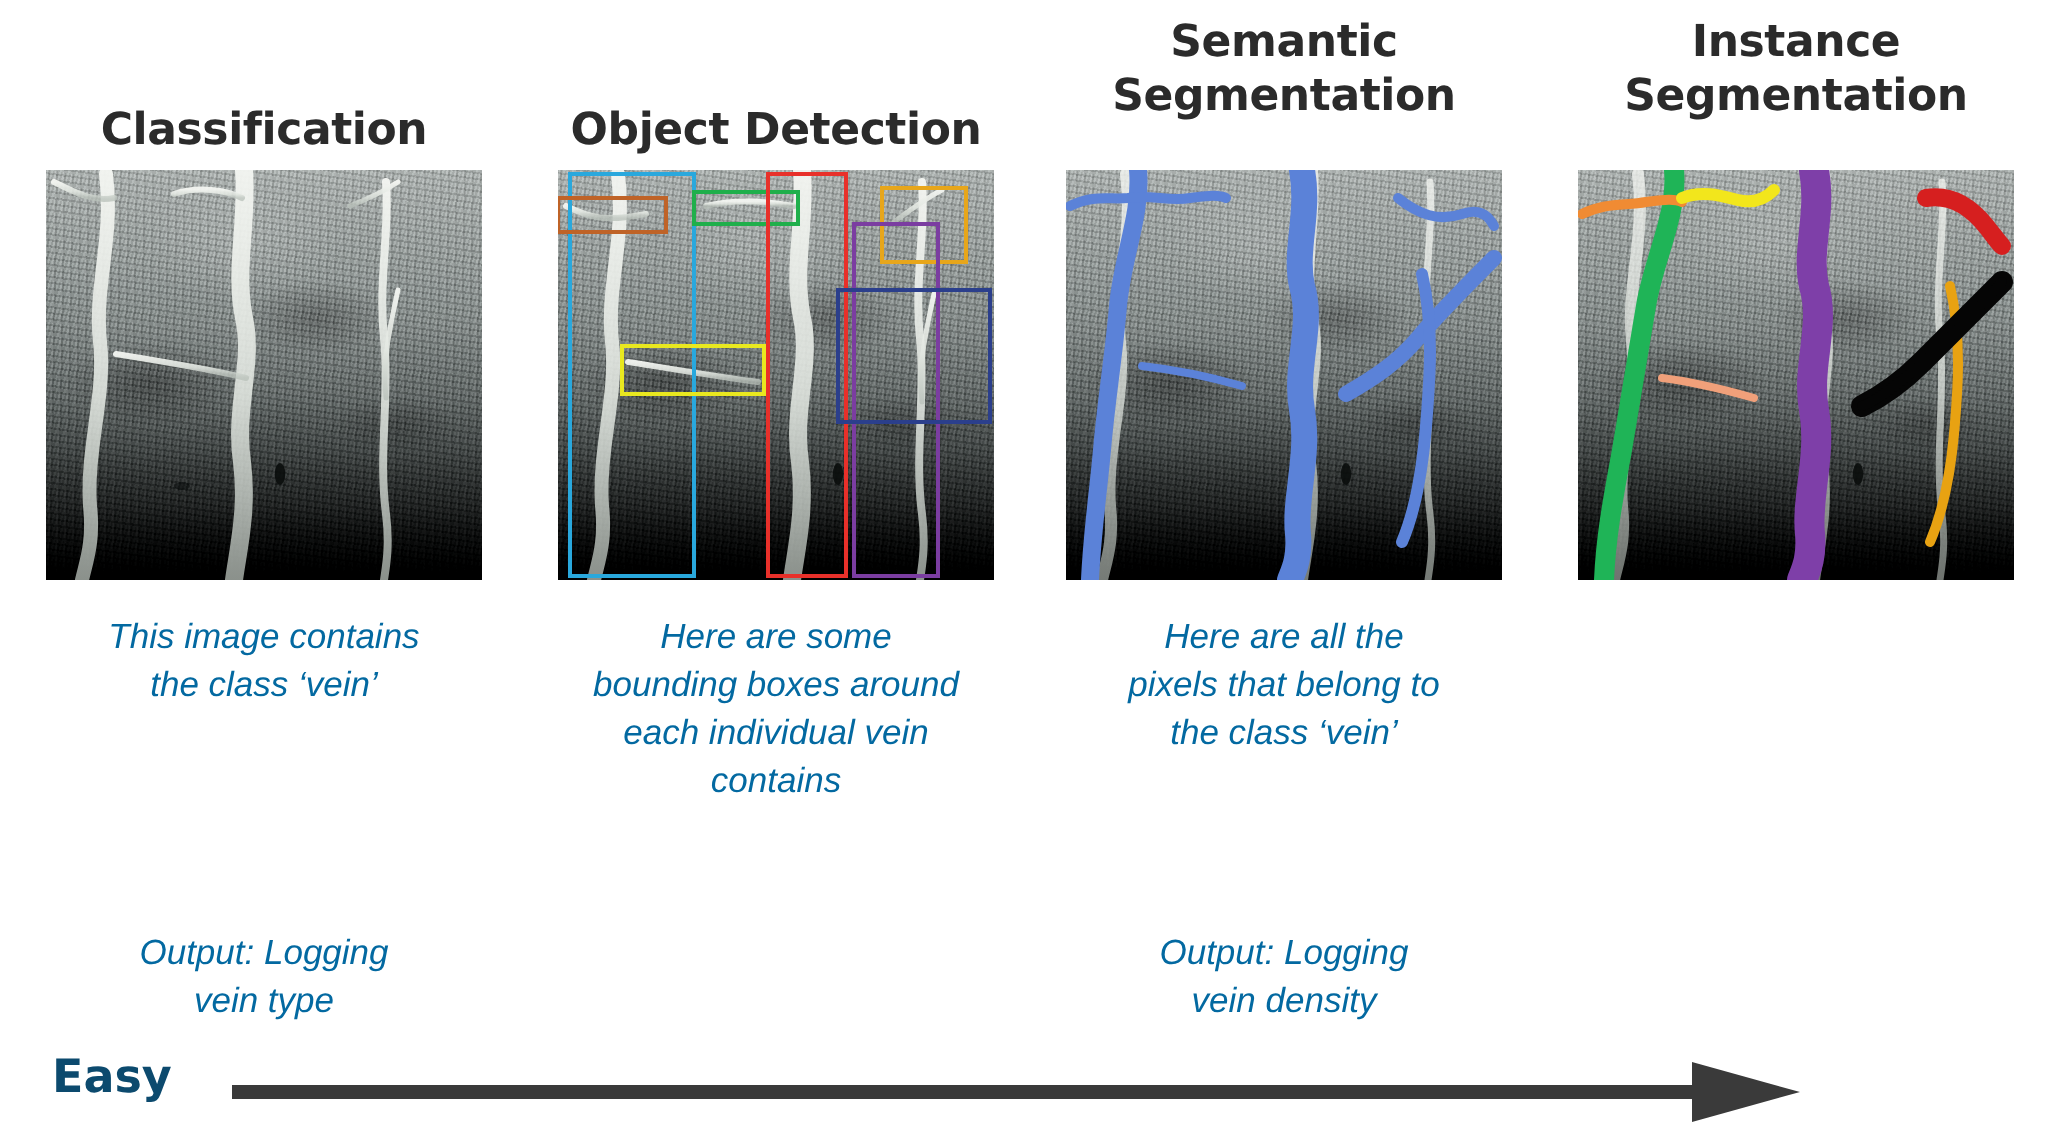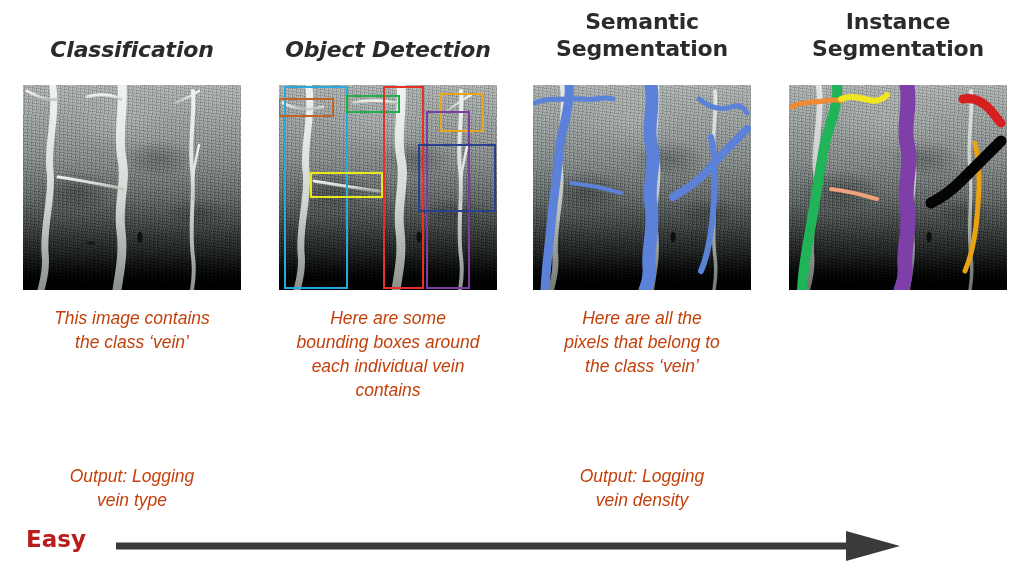--- a/index.html
+++ b/index.html
@@ -41,21 +41,21 @@
     width: 240px;
     text-align: center;
     font-family: "DejaVu Sans", sans-serif;
     font-weight: bold;
     font-size: 22px;
     line-height: 27px;
     color: #2b2b2b;
     letter-spacing: -0.2px;
     white-space: pre-line;
   }
-  .title-1line { top: 36px; font-style: italic; }
+  .title-1line { top: 52px; }
   .title-2line { top: 8px; }
 
   
   .thumb {
     position: absolute;
     top: 85px;
     left: 11px;
     width: 218px;
     height: 205px;
     overflow: hidden;
@@ -105,42 +105,42 @@
   
   .caption {
     position: absolute;
     left: 0;
     width: 240px;
     text-align: center;
     font-family: "Liberation Sans", sans-serif;
     font-style: italic;
     font-size: 17.5px;
     line-height: 24px;
-    color: #c2410c;
+    color: #0369a1;
     white-space: pre-line;
   }
   .caption-desc { top: 306px; }
   .caption-out  { top: 432px; margin-top: 32px; }
 
   
   .axis {
     position: absolute;
     left: 0;
     top: 506px;
     width: 1024px;
     height: 62px;
   }
   .axis-label {
     position: absolute;
     top: 18px;
     font-family: "DejaVu Sans", sans-serif;
     font-weight: bold;
     font-size: 23px;
     line-height: 30px;
-    color: #b91c1c;
+    color: #0c4a6e;
   }
   .axis-label.easy   { left: 26px; }
   .axis-label.harder { right: 18px; }
 
   .axis-arrow {
     position: absolute;
     left: 116px;
     top: 25px;
     width: 784px;
     height: 30px;

